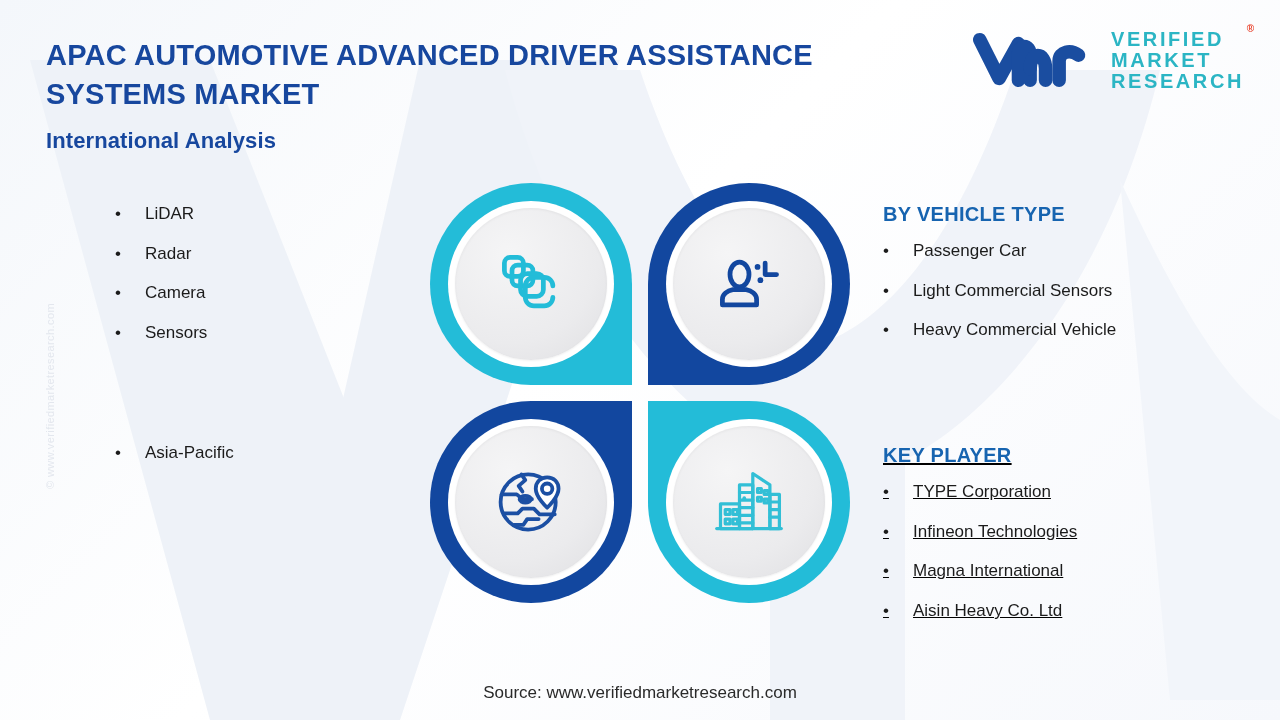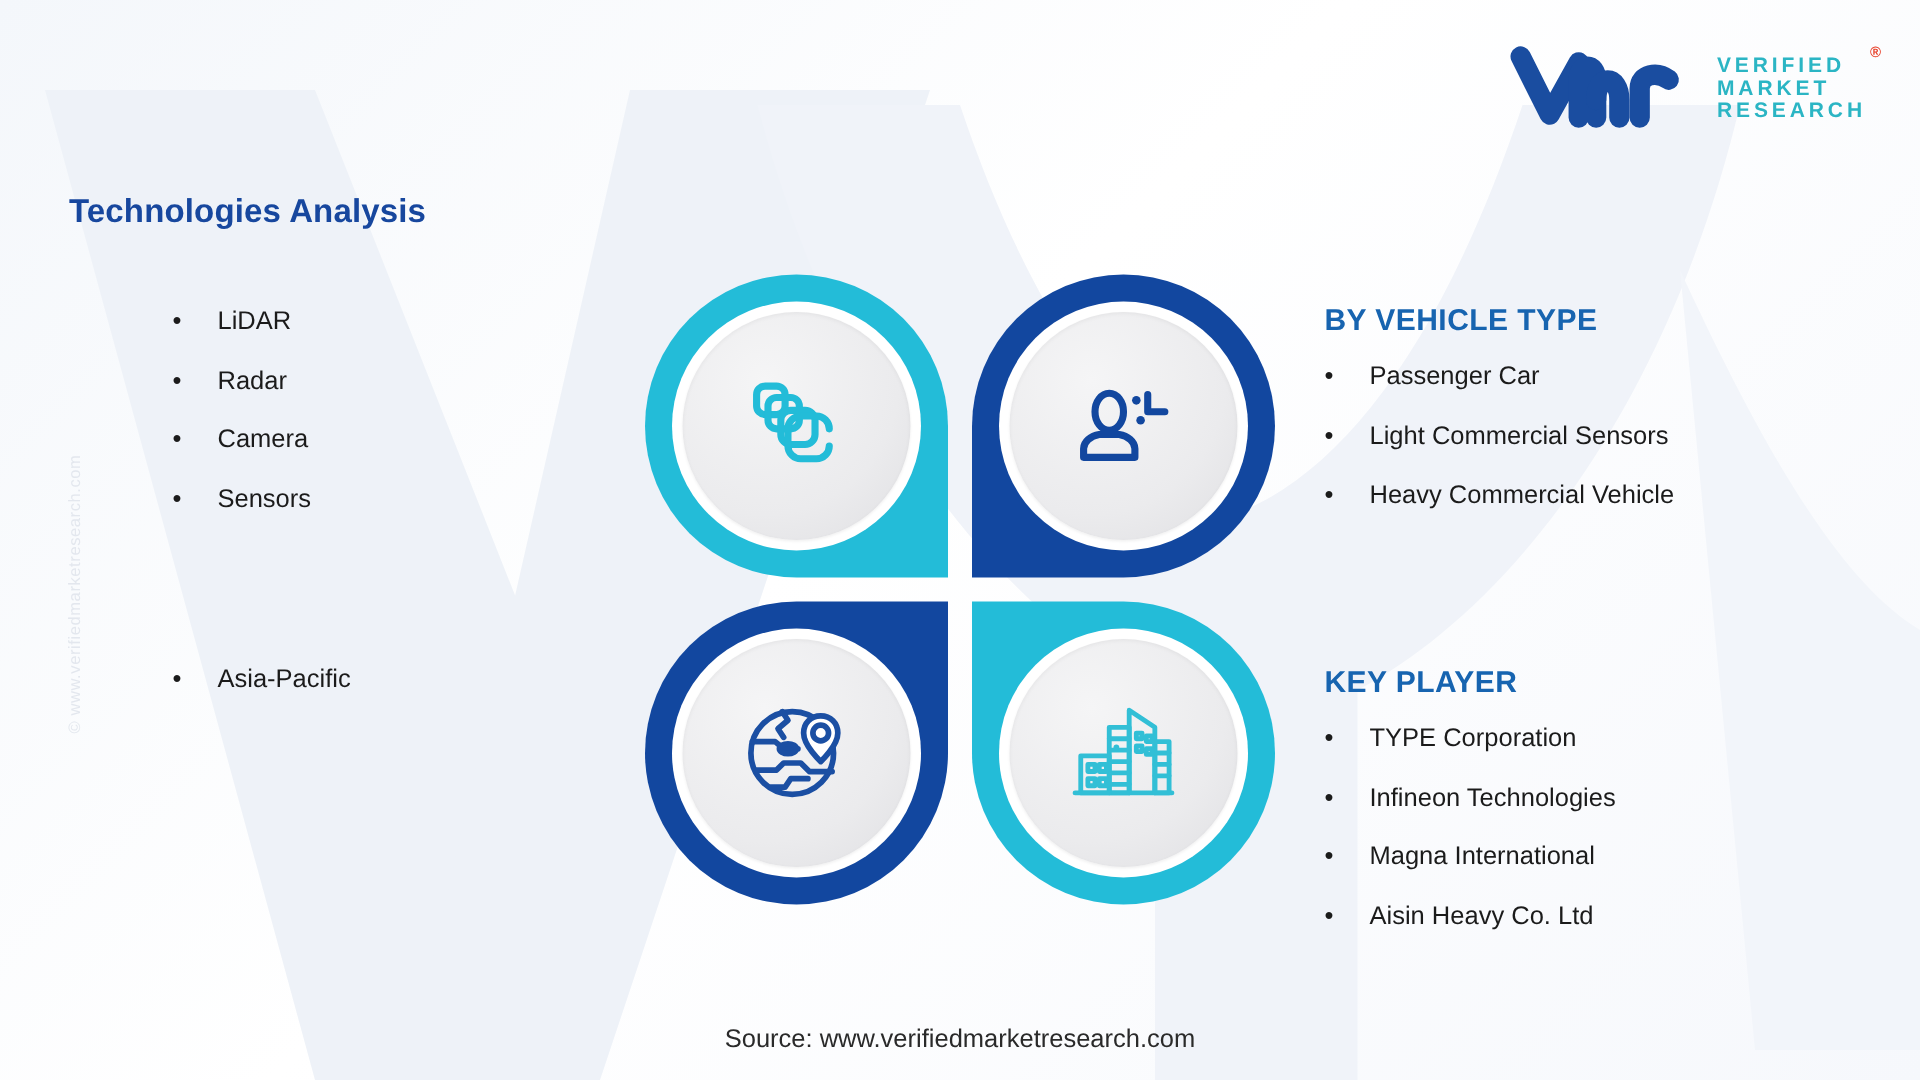--- a/index.html
+++ b/index.html
@@ -87,21 +87,21 @@
   }
   .logo-mark { width: 128px; height: 60px; display: block; }
   .logo-words {
     display: flex;
     flex-direction: column;
     line-height: 1.06;
     position: relative;
     padding-top: 1px;
   }
   .logo-words span {
-    font-size: 14px;
+    font-size: 20px;
     font-weight: bold;
     color: #2BB5C4;
     letter-spacing: 2.6px;
   }
   .logo-reg {
     position: absolute;
     right: -10px;
     top: -4px;
     font-size: 10px !important;
     letter-spacing: 0 !important;
@@ -131,21 +131,21 @@
     display: inline-block;
     width: 30px;
     flex: 0 0 30px;
     color: #1b1b1b;
     font-size: 17px;
   }
 
   #sec-component { left: 115px; top: 205px; width: 320px; }
   #sec-geography { left: 115px; top: 444px; width: 320px; }
   #sec-vehicle   { left: 883px; top: 203px; width: 360px; }
-  #sec-keyplayer { left: 883px; top: 444px; width: 360px; }
+  #sec-keyplayer { left: 883px; top: 444px; width: 360px; text-decoration: underline; }
 
   
   .pinwheel {
     position: absolute;
     left: 430px;
     top: 183px;
     width: 420px;
     height: 420px;
     z-index: 4;
   }
@@ -216,21 +216,22 @@
     <g fill="#f0f3f9">
       <path d="M640 10 C690 160 760 250 830 280 C900 250 965 160 1015 10 L1160 10 C1110 220 1000 350 905 400 L905 660 L770 660 L770 400 C672 350 560 220 505 10 Z"></path>
     </g>
     <g fill="#f2f5fa">
       <path d="M1120 120 C1180 250 1230 330 1280 360 L1280 640 L1170 640 Z"></path>
     </g>
   </svg>
 
   <div class="vert-watermark">© www.verifiedmarketresearch.com</div>
 
-  <div class="subtitle">Technologies Analysis</div>
+  <div class="title">APAC AUTOMOTIVE ADVANCED DRIVER ASSISTANCE SYSTEMS MARKET</div>
+  <div class="subtitle">International Analysis</div>
 
   <div class="logo">
     <svg class="logo-mark" viewBox="0 0 130 62">
       <g fill="none" stroke="#1A4DA0" stroke-width="14" stroke-linecap="round" stroke-linejoin="round">
         <path d="M10 10 L30 50 L50 14"></path>
         <path d="M50 52 L50 26 C50 14 62 14 62 26 L62 52"></path>
         <path d="M62 40 C62 22 78 22 78 40 L78 52"></path>
         <path d="M92 52 L92 32 C92 22 104 20 112 26"></path>
       </g>
     </svg>

